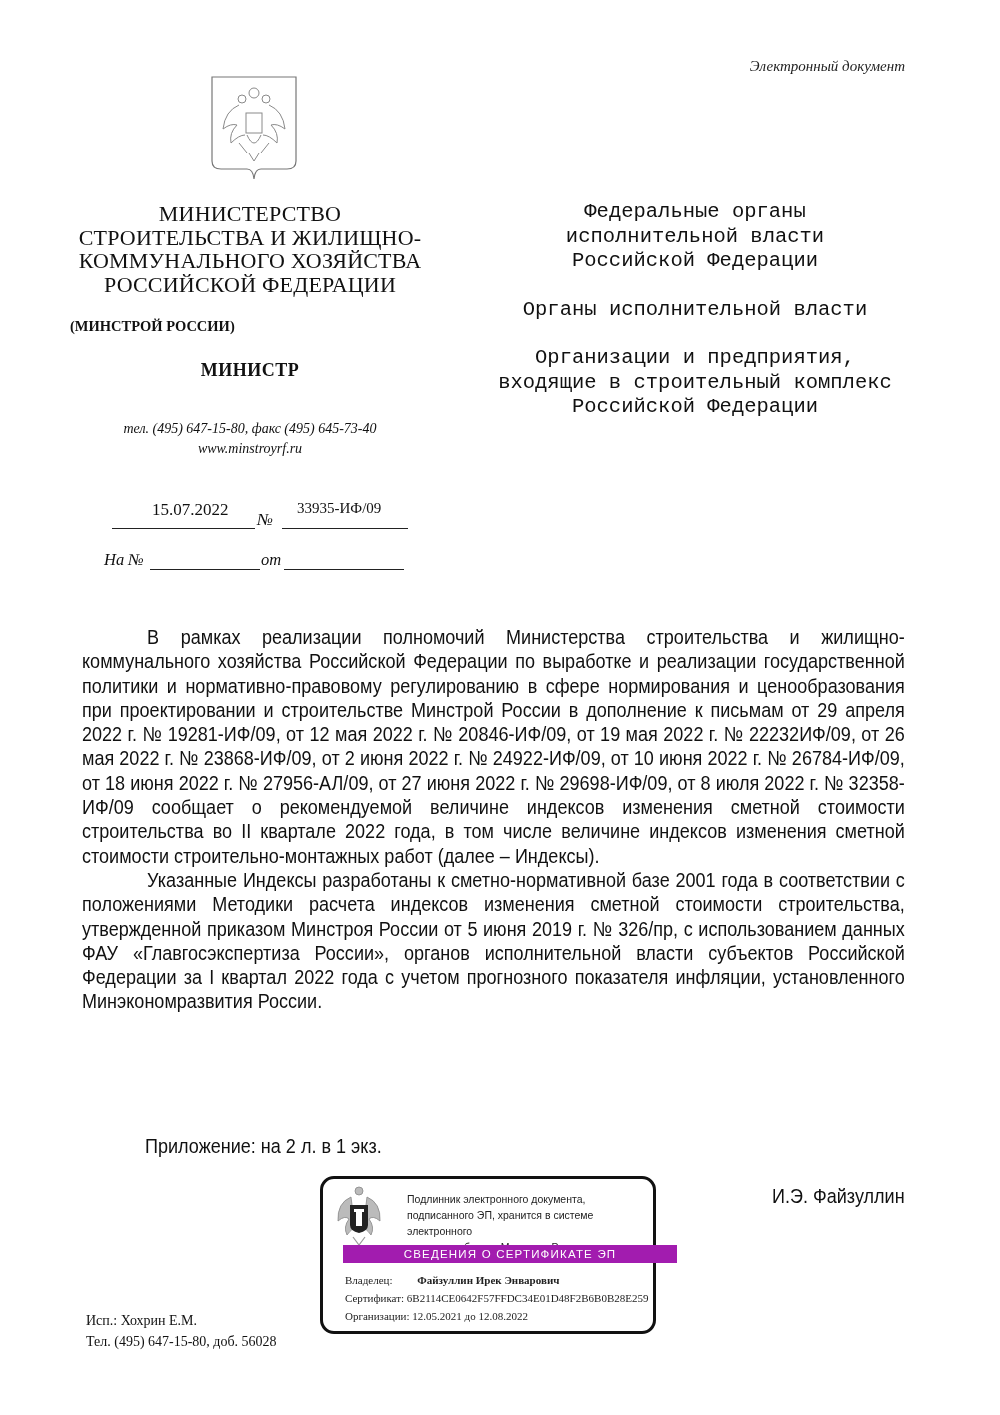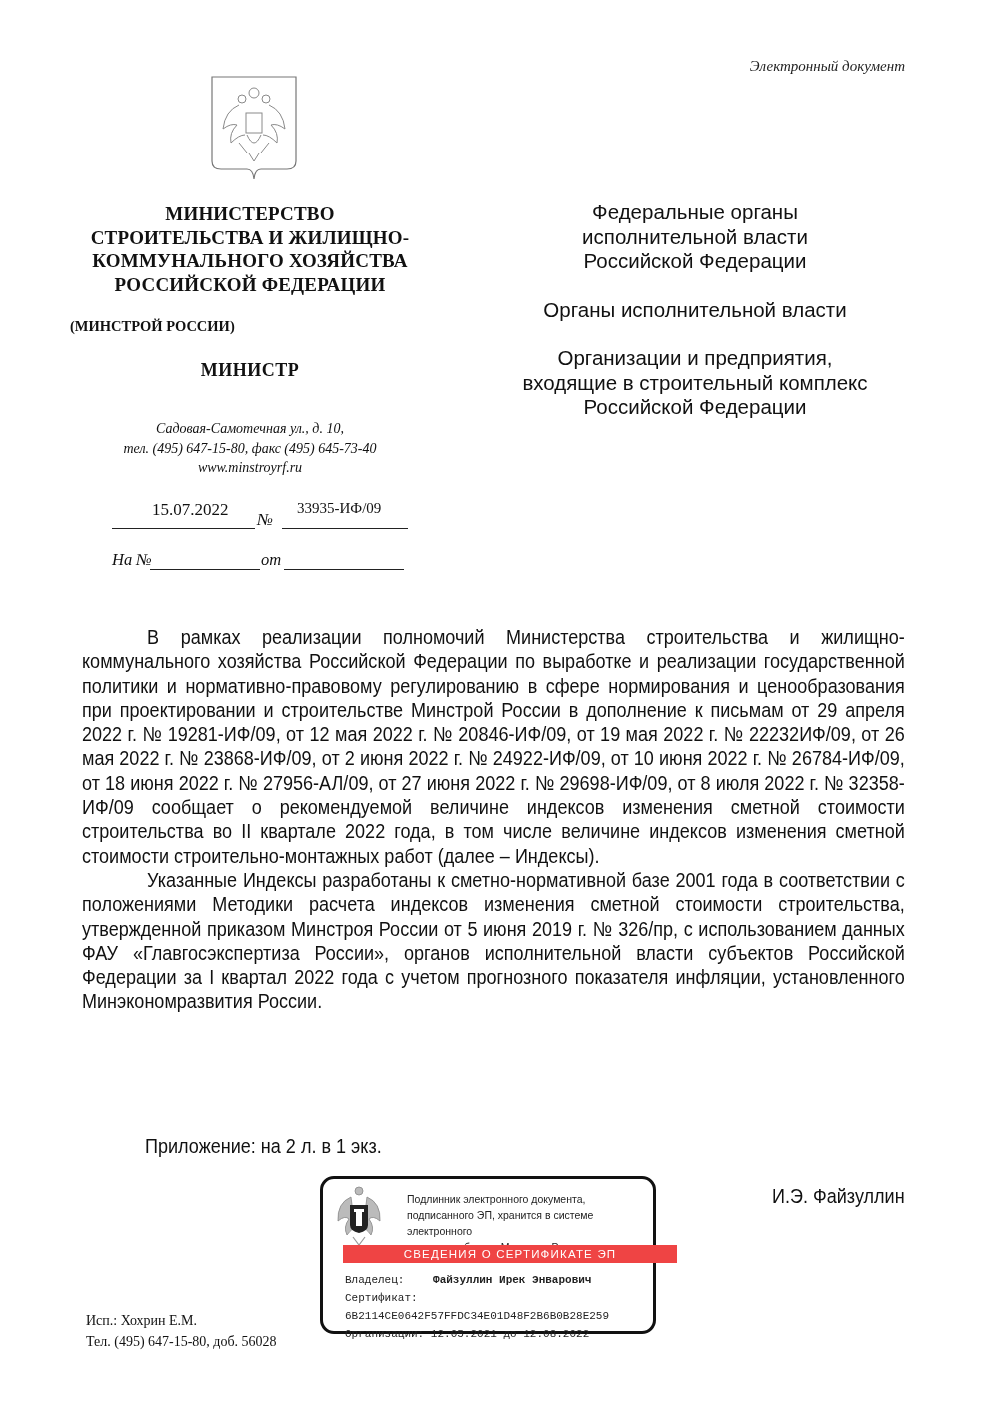--- a/index.html
+++ b/index.html
@@ -1,45 +1,45 @@
 <!DOCTYPE html>
 <html><head>
 <meta charset="utf-8">
 <style>
   html, body { margin: 0; padding: 0; background: #ffffff; }
   body { width: 1000px; height: 1415px; position: relative; overflow: hidden; color: #111; font-family: "Liberation Serif", serif; }
   .abs { position: absolute; }
   .edoc-label { right: 95px; top: 58px; font-style: italic; font-size: 15px; color: #222; }
   .emblem { left: 209px; top: 73px; width: 90px; height: 110px; }
-  .ministry { left: 70px; top: 202px; width: 360px; text-align: center; font-weight: bold; font-size: 19px; line-height: 23.5px; letter-spacing: 0.2px; }
+  .ministry { left: 70px; top: 202px; width: 360px; text-align: center; font-weight: normal; font-size: 22px; line-height: 23.5px; letter-spacing: 0.2px; }
   .ministry-short { left: 70px; top: 318px; width: 360px; text-align: left; font-weight: bold; font-size: 14.5px; }
   .minister { left: 70px; top: 360px; width: 360px; text-align: center; font-weight: bold; font-size: 18px; letter-spacing: 0.5px; }
   .address { left: 90px; top: 419px; width: 320px; text-align: center; font-style: italic; font-size: 14px; line-height: 19.5px; }
   .reg-line { left: 112px; top: 498px; width: 296px; height: 32px; }
   .reg-date { position: absolute; left: 40px; top: 2px; font-size: 17px; }
   .reg-num { position: absolute; left: 185px; top: 2px; font-size: 15px; }
   .reg-no { position: absolute; left: 145px; top: 12px; font-style: italic; font-size: 17px; }
   .reg-ul1 { position: absolute; left: 0; top: 30px; width: 143px; border-bottom: 1px solid #222; }
   .reg-ul2 { position: absolute; left: 170px; top: 30px; width: 126px; border-bottom: 1px solid #222; }
   .ref-line { left: 104px; top: 550px; width: 300px; height: 24px; font-style: italic; font-size: 16.5px; }
   .ref-line span { position: absolute; }
   .ref-ul1 { position: absolute; left: 46px; top: 19px; width: 110px; border-bottom: 1px solid #222; }
   .ref-ul2 { position: absolute; left: 180px; top: 19px; width: 120px; border-bottom: 1px solid #222; }
-  .recipients { left: 495px; top: 200px; width: 400px; text-align: center; font-family: Liberation Sans, sans-serif; font-size: 20.5px; line-height: 24.5px; }
+  .recipients { left: 495px; top: 200px; width: 400px; text-align: center; font-family: Liberation Mono, monospace; font-size: 20.5px; line-height: 24.5px; }
   .recipients .grp { margin-bottom: 24px; }
   .body-text { left: 82px; top: 625px; width: 823px; font-family: "Liberation Sans", sans-serif; font-size: 20.5px; line-height: 24.3px; text-align: justify; transform: scaleX(0.88); transform-origin: left top; width: 935px; }
   .body-text p { margin: 0; text-indent: 74px; }
   .attachment { left: 145px; top: 1134px; font-family: "Liberation Sans", sans-serif; font-size: 20.5px; transform: scaleX(0.88); transform-origin: left top; }
   .signer { right: 95px; top: 1184px; font-family: "Liberation Sans", sans-serif; font-size: 20.5px; transform: scaleX(0.88); transform-origin: right top; }
   .executor { left: 86px; top: 1310px; font-family: "Liberation Serif", serif; font-size: 14px; line-height: 21px; }
   .stamp { left: 320px; top: 1176px; width: 336px; height: 158px; border: 3px solid #111; border-radius: 14px; box-sizing: border-box; }
   .stamp-emblem { position: absolute; left: 12px; top: 6px; width: 48px; height: 62px; }
   .stamp-intro { position: absolute; left: 84px; top: 12px; font-family: "Liberation Sans", sans-serif; font-size: 10.5px; line-height: 16px; color: #222; }
-  .stamp-bar { position: absolute; left: 20px; top: 66px; width: 334px; height: 18px; background: #ef4444; color: #fff; text-align: center; font-family: "Liberation Sans", sans-serif; font-size: 11.5px; line-height: 18px; letter-spacing: 1.2px; }
-  .stamp-info { position: absolute; left: 22px; top: 92px; font-family: Liberation Mono, monospace; font-size: 11px; line-height: 18px; color: #222; }
+  .stamp-bar { position: absolute; left: 20px; top: 66px; width: 334px; height: 18px; background: #a21caf; color: #fff; text-align: center; font-family: "Liberation Sans", sans-serif; font-size: 11.5px; line-height: 18px; letter-spacing: 1.2px; }
+  .stamp-info { position: absolute; left: 22px; top: 92px; font-family: Liberation Serif, serif; font-size: 11px; line-height: 18px; color: #222; }
   .stamp-info .owner-name { font-weight: bold; margin-left: 22px; }
 </style>
 </head>
 <body>
 
 <div class="abs edoc-label">Электронный документ</div>
 
 <div class="abs emblem">
   <svg width="90" height="110" viewBox="0 0 90 110">
     <path d="M3 4 H87 V88 Q87 96 78 96 H52 Q46 96 45 106 Q44 96 38 96 H12 Q3 96 3 88 Z" fill="#fff" stroke="#777" stroke-width="1.2"></path>
@@ -61,35 +61,34 @@
   <div>МИНИСТЕРСТВО</div>
   <div>СТРОИТЕЛЬСТВА И ЖИЛИЩНО-</div>
   <div>КОММУНАЛЬНОГО ХОЗЯЙСТВА</div>
   <div>РОССИЙСКОЙ ФЕДЕРАЦИИ</div>
 </div>
 
 <div class="abs ministry-short">(МИНСТРОЙ РОССИИ)</div>
 <div class="abs minister">МИНИСТР</div>
 
 <div class="abs address">
-  <div>Садовая-Самотечная ул., д. 10,</div>
   <div>тел. (495) 647-15-80, факс (495) 645-73-40</div>
   <div>www.minstroyrf.ru</div>
 </div>
 
 <div class="abs reg-line">
   <span class="reg-date">15.07.2022</span>
   <span class="reg-ul1"></span>
   <span class="reg-no">№</span>
   <span class="reg-num">33935-ИФ/09</span>
   <span class="reg-ul2"></span>
 </div>
 
 <div class="abs ref-line">
-  <span style="left:8px;top:0">На №</span>
+  <span style="left:0;top:0">На №</span>
   <span class="ref-ul1"></span>
   <span style="left:157px;top:0">от</span>
   <span class="ref-ul2"></span>
 </div>
 
 <div class="abs recipients">
   <div class="grp">
     <div>Федеральные органы</div>
     <div>исполнительной власти</div>
     <div>Российской Федерации</div>

